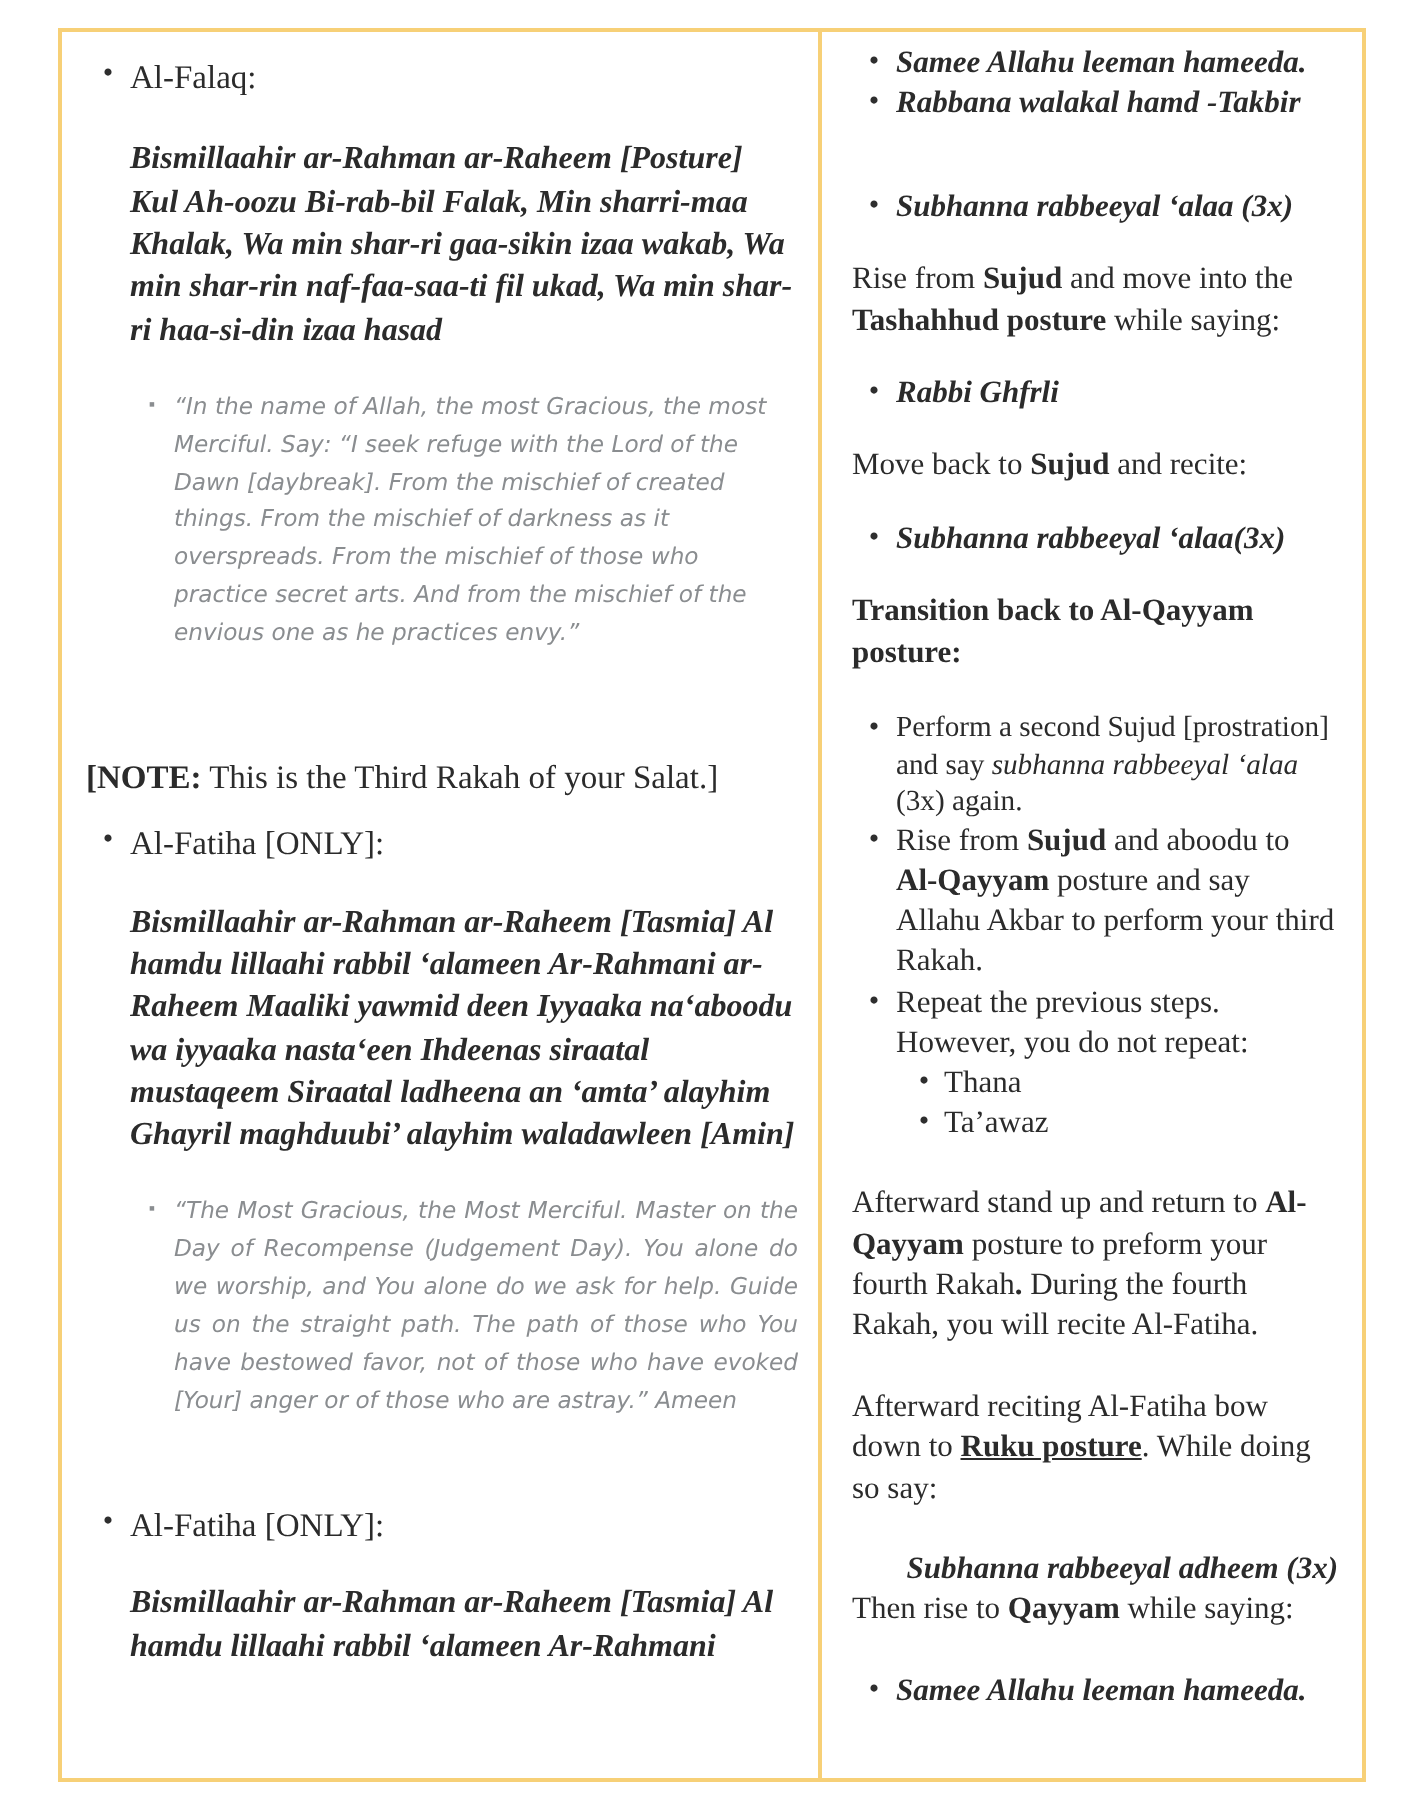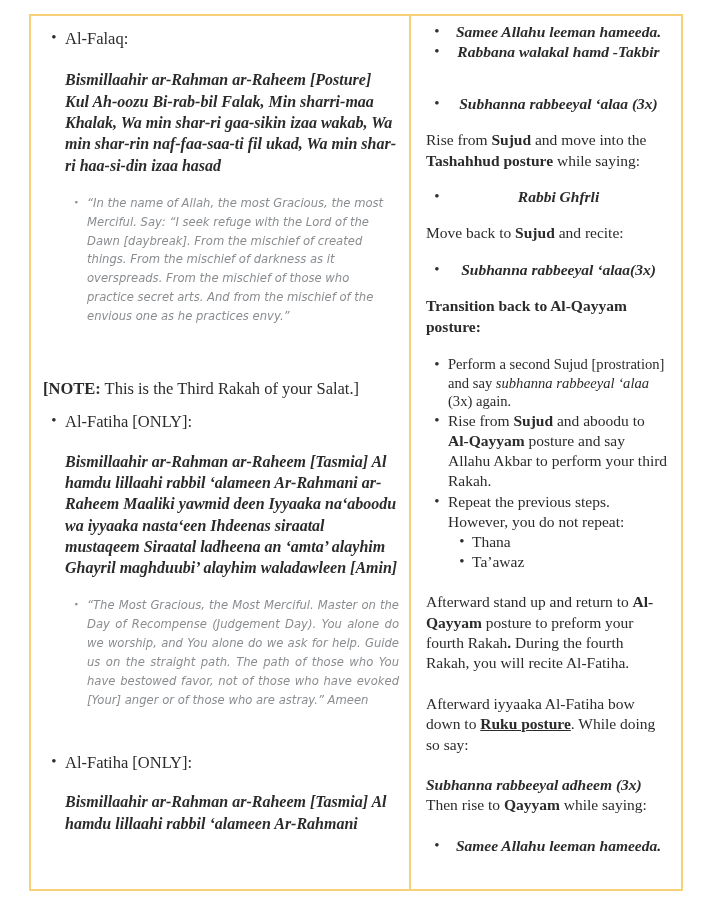--- a/index.html
+++ b/index.html
@@ -150,21 +150,20 @@
   .sp-28 { height: 28px; }
   .sp-40 { height: 40px; }
 
   
   .r-ital-bullet {
     font-style: italic;
     font-weight: bold;
     font-size: 15.5px;
     line-height: 1.30;
     color: #2b2b2b;
-    text-align: center;
   }
   .r-para {
     font-size: 15.5px;
     line-height: 1.32;
     color: #2b2b2b;
     margin: 0;
   }
   .r-para b { font-weight: bold; }
   .r-para u.bu { font-weight: bold; text-decoration: underline; }
   .r-head-bold {
@@ -194,20 +193,21 @@
   }
   .subsub .bullet-dot { width: 20px; }
 
   .ital-line {
     font-style: italic;
     font-weight: bold;
     font-size: 15.5px;
     line-height: 1.30;
     color: #2b2b2b;
     margin: 0;
+    text-align: right;
   }
 </style>
 </head>
 <body>
 
 <div class="page">
 
   <div class="frame-left"></div>
   <div class="frame-right"></div>
   <div class="frame-mid"></div>
@@ -368,21 +368,21 @@
 
     <div class="sp-20"></div>
 
     <p class="r-para">
       <span>Afterward stand up and return to </span><b>Al-Qayyam</b><span> posture to preform your fourth Rakah</span><b>.</b><span> During the fourth Rakah, you will recite Al-Fatiha.</span>
     </p>
 
     <div class="sp-20"></div>
 
     <p class="r-para">
-      <span>Afterward iyyaaka Al-Fatiha bow down to </span><u class="bu">Ruku posture</u><span>. While doing so say:</span>
+      <span>Afterward reciting Al-Fatiha bow down to </span><u class="bu">Ruku posture</u><span>. While doing so say:</span>
     </p>
 
     <div class="sp-20"></div>
 
     <p class="ital-line">Subhanna rabbeeyal adheem (3x)</p>
 
     <p class="r-para">
       <span>Then rise to </span><b>Qayyam</b><span> while saying:</span>
     </p>
 

